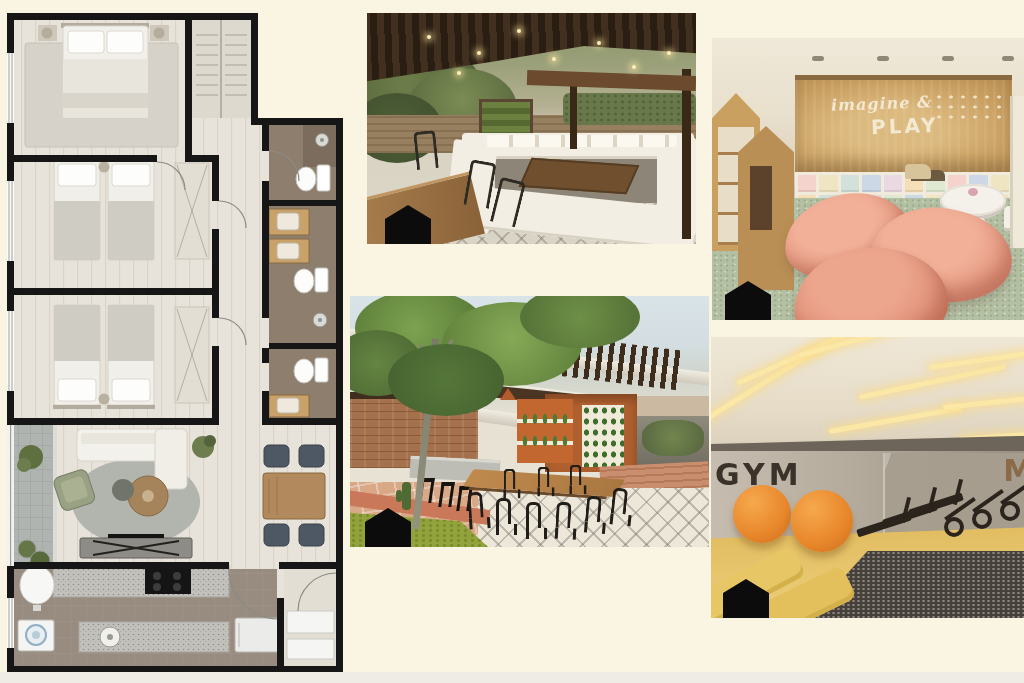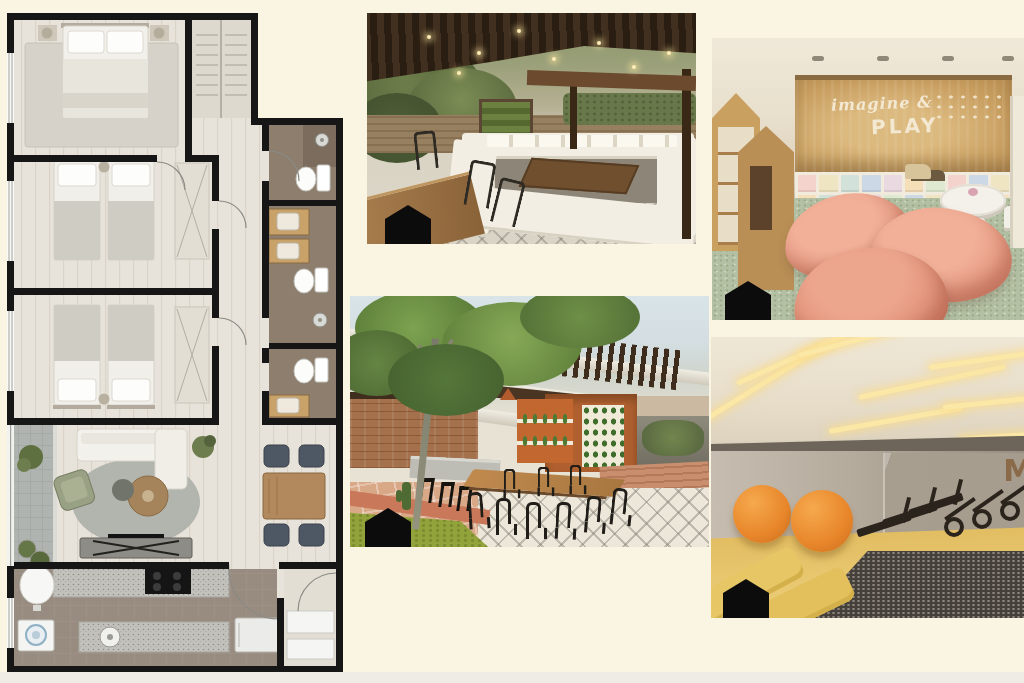--- a/index.html
+++ b/index.html
@@ -592,20 +592,21 @@
     <div class="g-strip g-s3"></div>
     <div class="g-strip g-s4"></div>
     <div class="g-strip g-s5"></div>
     <div class="g-strip g-s6"></div>
     <div class="g-strip g-s7"></div>
     <div class="g-strip g-s8"></div>
     <div class="g-bulk"></div>
     <div class="g-wall"></div>
     <div class="g-mirror"></div>
     <div class="g-floor"></div>
+    <div class="g-sign">GYM</div>
     <div class="g-m">M</div>
     <div class="g-eq">
       <div class="g-td g-td1"></div>
       <div class="g-td g-td2"></div>
       <div class="g-td g-td3"></div>
       <div class="g-tu g-tu1"></div>
       <div class="g-tu g-tu2"></div>
       <div class="g-tu g-tu3"></div>
       <div class="g-wh g-wh1"></div>
       <div class="g-wh g-wh2"></div>

